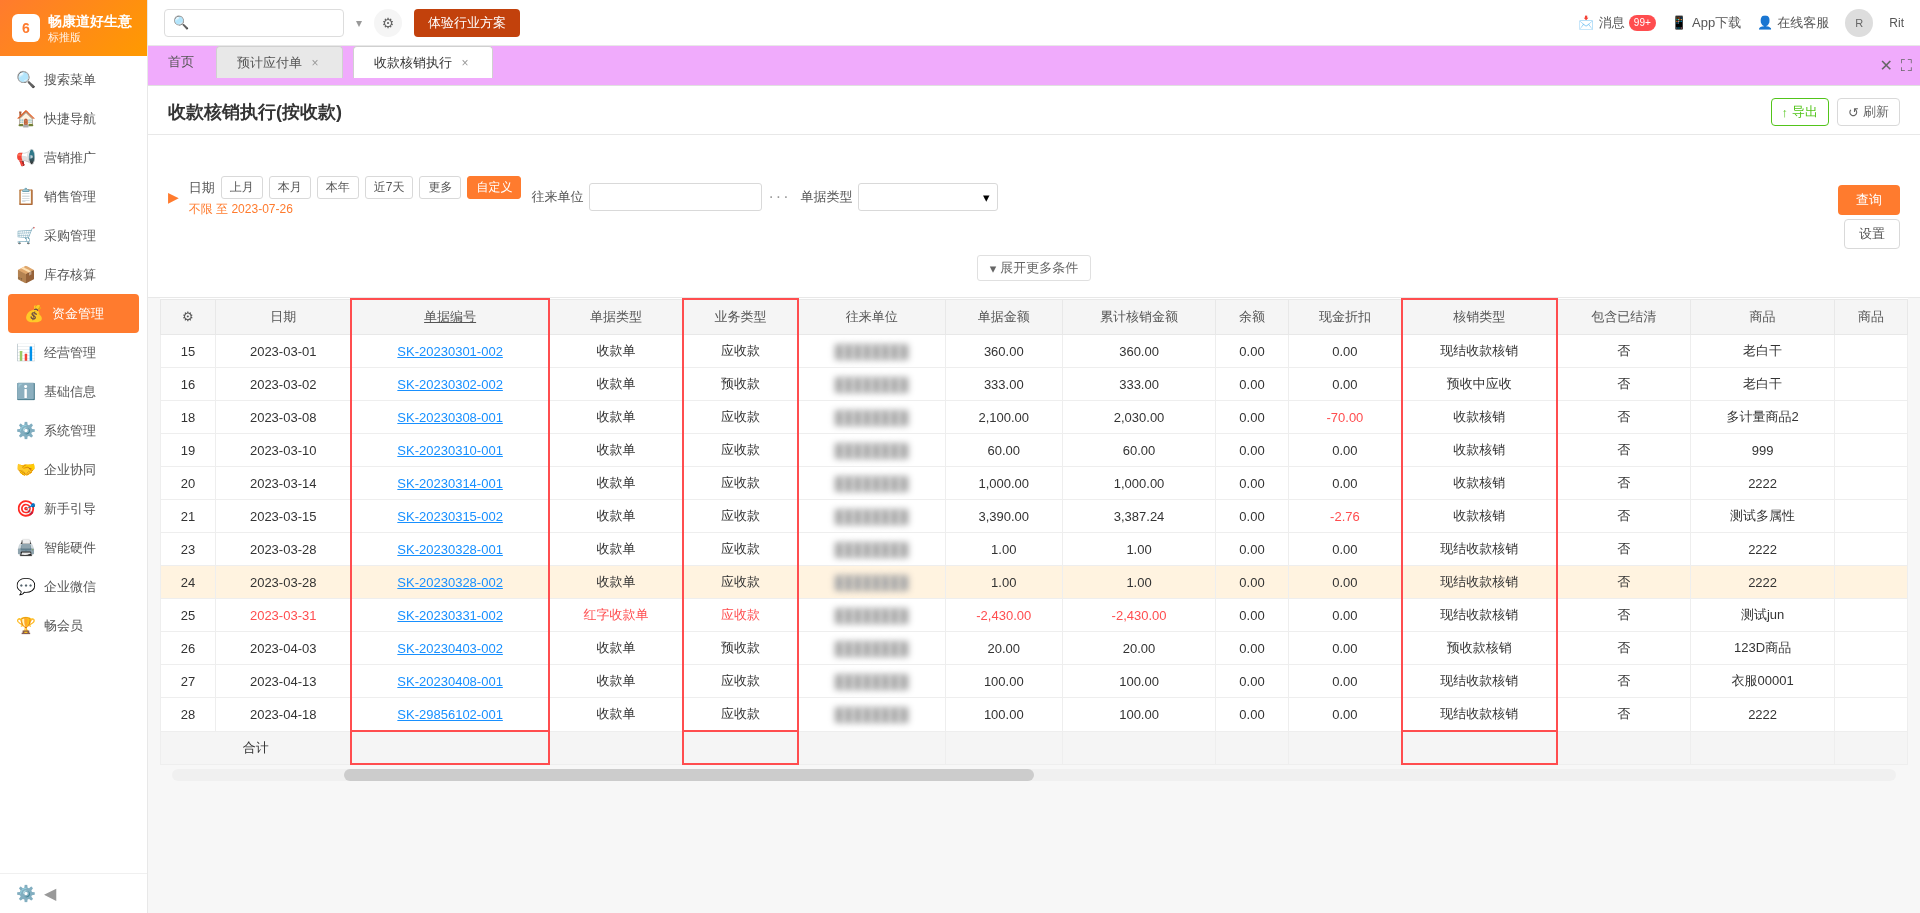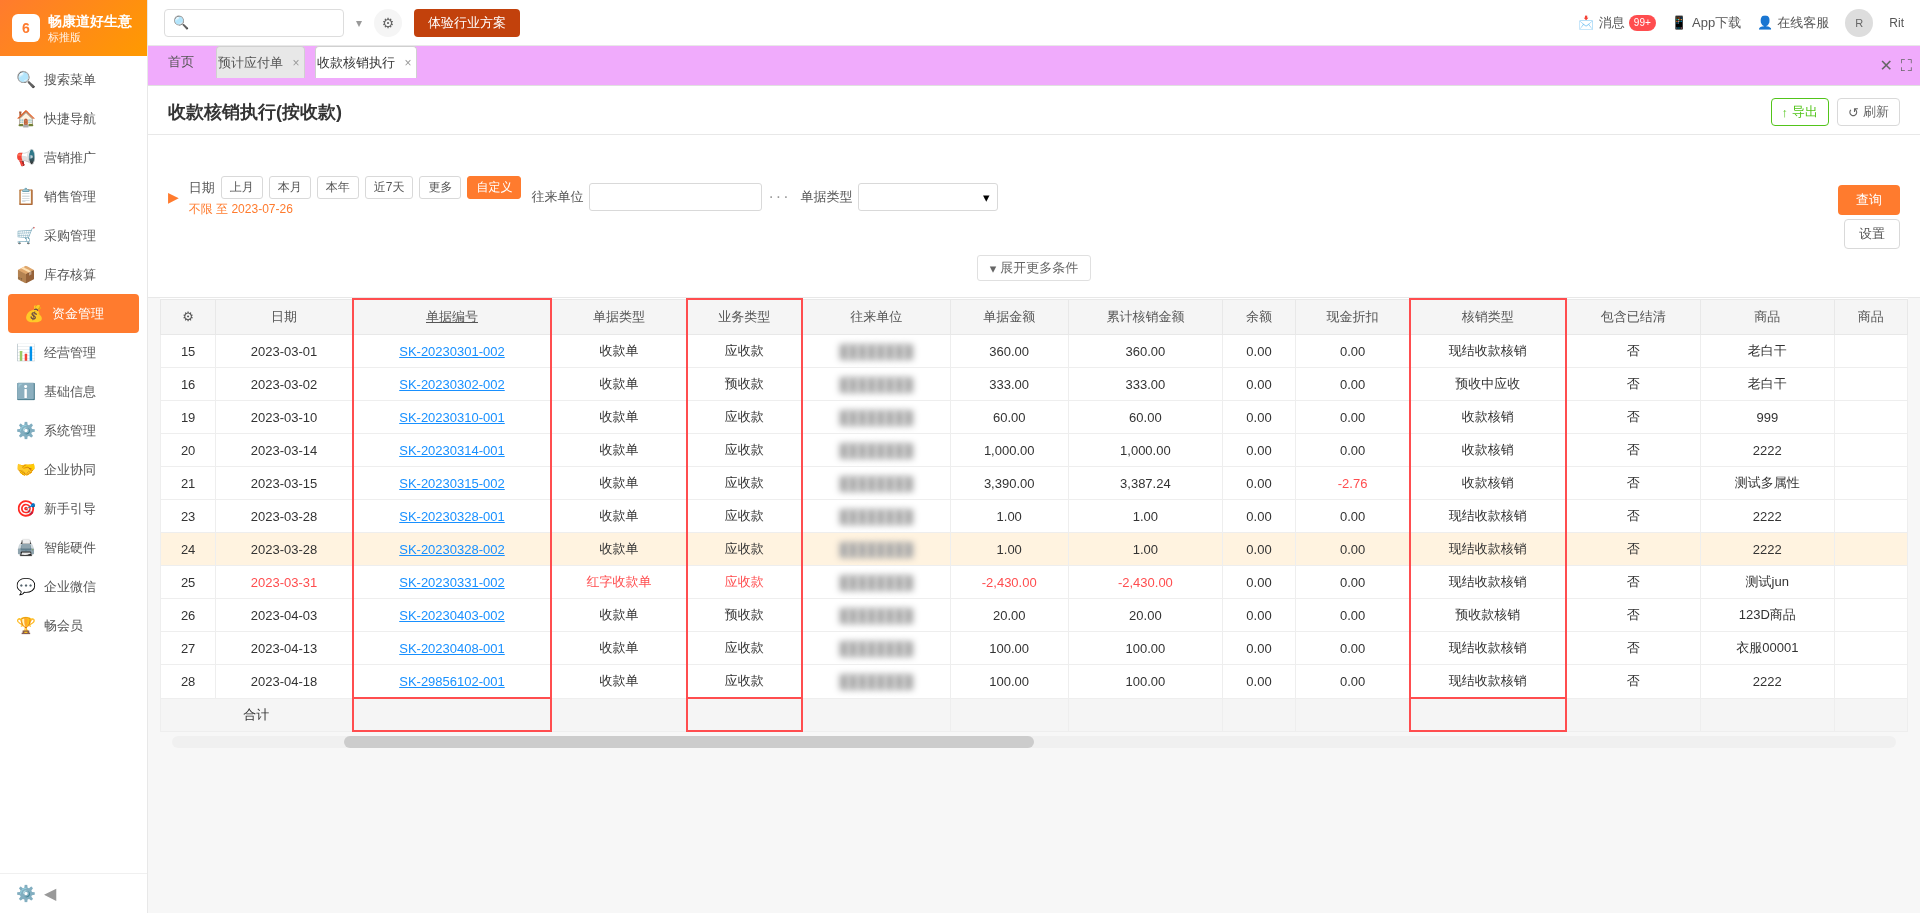--- a/index.html
+++ b/index.html
@@ -33,21 +33,21 @@
     .topbar-right { margin-left: auto; display: flex; align-items: center; gap: 16px; }
     .topbar-notice { display: flex; align-items: center; gap: 4px; color: #555; cursor: pointer; font-size: 12px; }
     .badge { background: #ff4d4f; color: #fff; border-radius: 10px; padding: 0 5px; font-size: 10px; min-width: 18px; text-align: center; height: 16px; line-height: 16px; }
     .topbar-app { display: flex; align-items: center; gap: 4px; color: #555; cursor: pointer; font-size: 12px; }
     .topbar-service { display: flex; align-items: center; gap: 4px; color: #555; cursor: pointer; font-size: 12px; }
     .topbar-avatar { width: 28px; height: 28px; border-radius: 50%; background: #ddd; display: flex; align-items: center; justify-content: center; font-size: 11px; color: #666; }
     .topbar-username { color: #555; font-size: 12px; cursor: pointer; }
 
     
     .tabbar { height: 40px; background: #f0abfc; display: flex; border-bottom: 1px solid #e0e0e0; padding: 0 8px; gap: 10px; }
-    .tab { height: 32px; display: flex; align-items: center; padding: 0 1px; border-radius: 4px 4px 0 0; cursor: pointer; gap: 6px; font-size: 13px; color: #555; background: #e8e8e8; border: 1px solid #d0d0d0; border-bottom: none; }
+    .tab { height: 32px; display: flex; align-items: center; padding: 0 20px; border-radius: 4px 4px 0 0; cursor: pointer; gap: 6px; font-size: 13px; color: #555; background: #e8e8e8; border: 1px solid #d0d0d0; border-bottom: none; }
     .tab.active { background: #fff; color: #333; border-color: #d0d0d0; font-weight: 500; }
     .tab .close-btn { font-size: 12px; color: #999; width: 14px; height: 14px; display: flex; align-items: center; justify-content: center; border-radius: 50%; }
     .tabbar-home { color: #555; font-size: 13px; padding: 0 12px; height: 32px; display: flex; align-items: center; cursor: pointer; }
     .tabbar-right { margin-left: auto; display: flex; align-items: center; gap: 8px; }
     .tabbar-action { color: #666; cursor: pointer; font-size: 16px; }
 
     
     .page { flex: 1; overflow: hidden; display: flex; flex-direction: column; background: #f7f7f7; }
     .page-header { background: #fff; padding: 12px 20px 8px; border-bottom: 1px solid #e8e8e8; display: flex; align-items: center; justify-content: space-between; }
     .page-title { font-size: 18px; font-weight: bold; color: #333; }
@@ -319,20 +319,38 @@
     <td style="">333.00</td>
     <td style="">333.00</td>
     <td>0.00</td>
     <td style="">0.00</td>
     <td style="border-left:2px solid #ff4d4f;border-right:2px solid #ff4d4f;">预收中应收</td>
     <td>否</td>
     <td>老白干</td>
     <td></td>
   </tr>
             <tr>
+    <td>18</td>
+    <td style="">2023-03-08</td>
+    <td style="border-left:2px solid #ff4d4f;border-right:2px solid #ff4d4f;">
+      <a class="link" href="#">SK-20230308-001</a>
+    </td>
+    <td style="">收款单</td>
+    <td style="border-left:2px solid #ff4d4f;border-right:2px solid #ff4d4f;">应收款</td>
+    <td><span class="blurred">████████</span></td>
+    <td style="">2,100.00</td>
+    <td style="">2,030.00</td>
+    <td>0.00</td>
+    <td style="color:#ff4d4f;">-70.00</td>
+    <td style="border-left:2px solid #ff4d4f;border-right:2px solid #ff4d4f;">收款核销</td>
+    <td>否</td>
+    <td>多计量商品2</td>
+    <td></td>
+  </tr>
+            <tr>
     <td>19</td>
     <td style="">2023-03-10</td>
     <td style="border-left:2px solid #ff4d4f;border-right:2px solid #ff4d4f;border-radius:12px;">
       <a class="link" href="#">SK-20230310-001</a>
     </td>
     <td style="">收款单</td>
     <td style="border-left:2px solid #ff4d4f;border-right:2px solid #ff4d4f;">应收款</td>
     <td><span class="blurred">████████</span></td>
     <td style="">60.00</td>
     <td style="">60.00</td>

